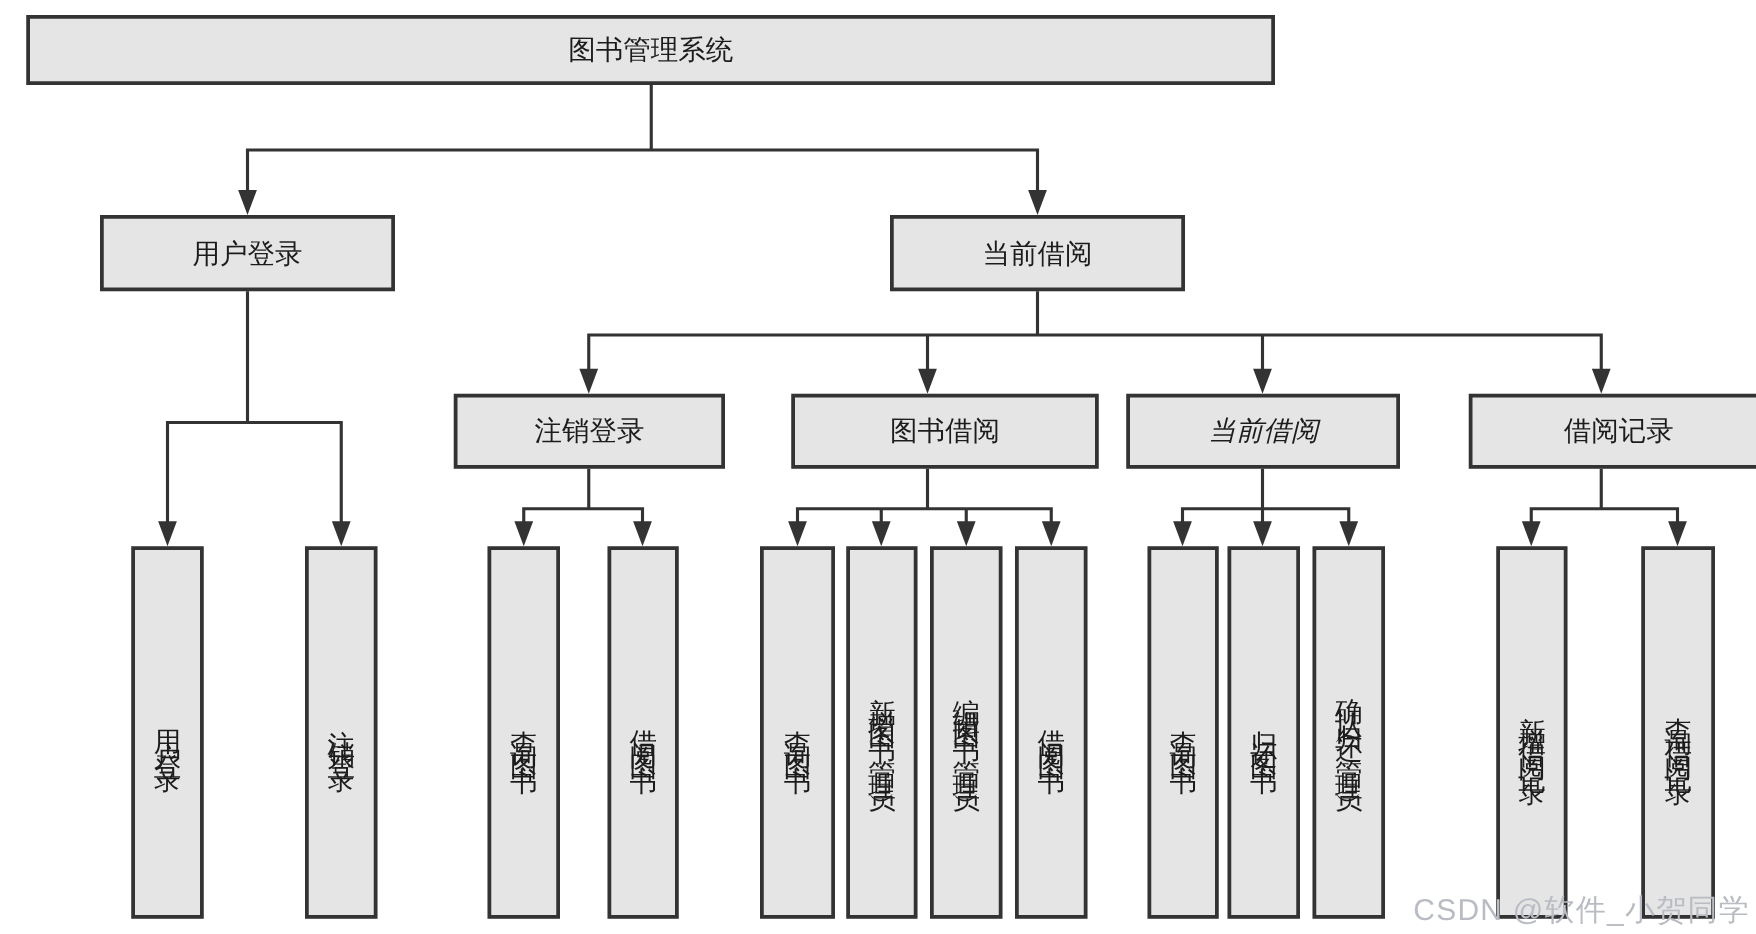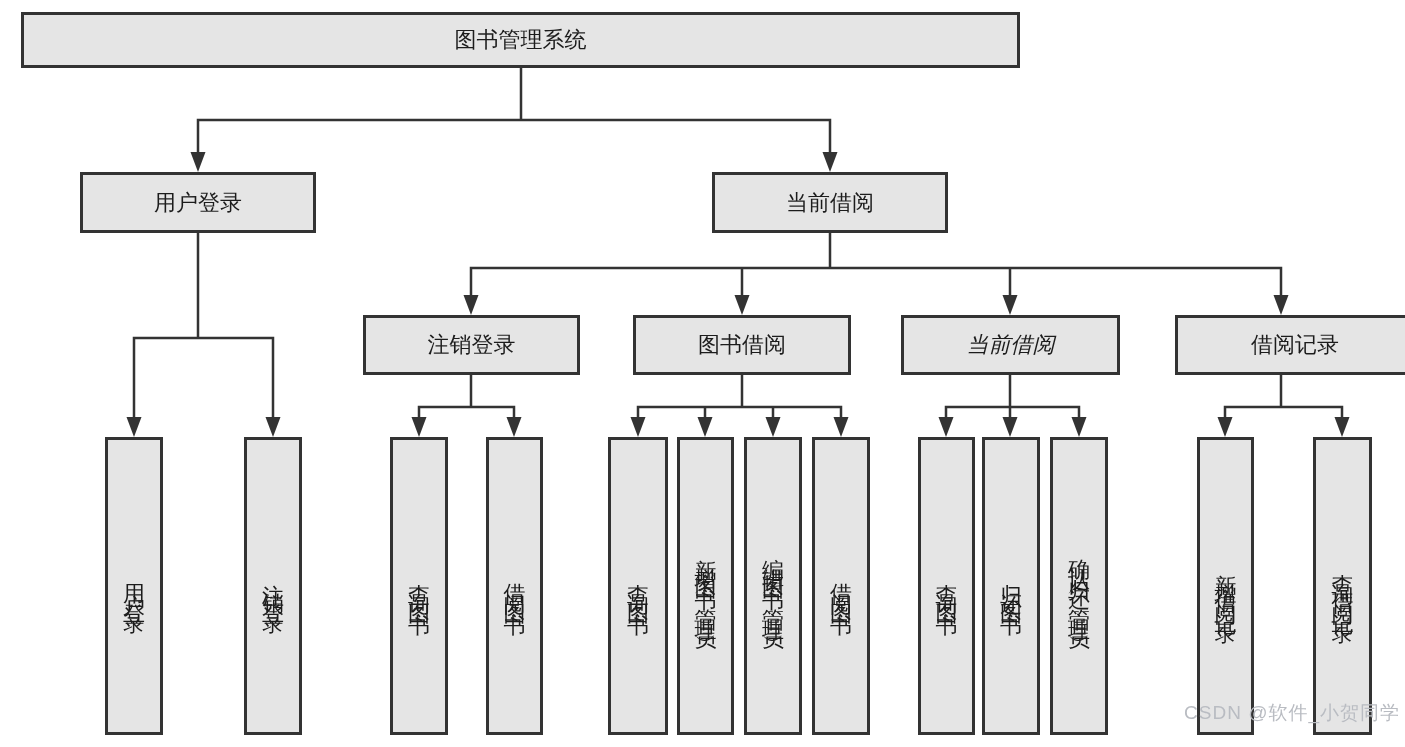--- a/index.html
+++ b/index.html
@@ -49,42 +49,42 @@
     text-orientation: mixed;
     letter-spacing: 10px;
     line-height: 1;
     white-space: nowrap;
   }
   
   #root-box   { left: 21px;  top: 12px;  width: 999px; height: 56px; }
   #n-login    { left: 80px;  top: 172px; width: 236px; height: 61px; }
   #n-bookmgmt { left: 712px; top: 172px; width: 236px; height: 61px; }
   #n-newrec   { left: 363px; top: 315px; width: 217px; height: 60px; }
-  #n-borrow   { left: 633px; top: 315px; width: 218px; height: 60px; }
+  #n-borrow   { left: 633px; top: 315px; width: 246px; height: 60px; }
   #n-current  { left: 901px; top: 315px; width: 219px; height: 60px; font-style: italic; }
   #n-records  { left: 1175px;top: 315px; width: 240px; height: 60px; }
   .leaf { top: 437px; height: 298px; }
   #l-a1 { left: 105px;  width: 58px; }
   #l-a2 { left: 244px;  width: 58px; }
   #l-b1 { left: 390px;  width: 58px; }
   #l-b2 { left: 486px;  width: 57px; }
   #l-c1 { left: 608px;  width: 60px; }
   #l-c2 { left: 677px;  width: 57px; }
   #l-c3 { left: 744px;  width: 58px; }
   #l-c4 { left: 812px;  width: 58px; }
   #l-d1 { left: 918px;  width: 57px; }
   #l-d2 { left: 982px;  width: 58px; }
   #l-d3 { left: 1050px; width: 58px; }
   #l-e1 { left: 1197px; width: 57px; }
   #l-e2 { left: 1313px; width: 59px; }
   .watermark {
     position: absolute;
     right: 5px;
-    bottom: 21px;
-    font-size: 19px;
+    bottom: 3px;
+    font-size: 24px;
     color: var(--watermark, #b9bcc2);
     z-index: 3;
     letter-spacing: 1px;
     margin-top: 37px;
   }
 </style>
 </head>
 <body>
 
 <div class="stage">

